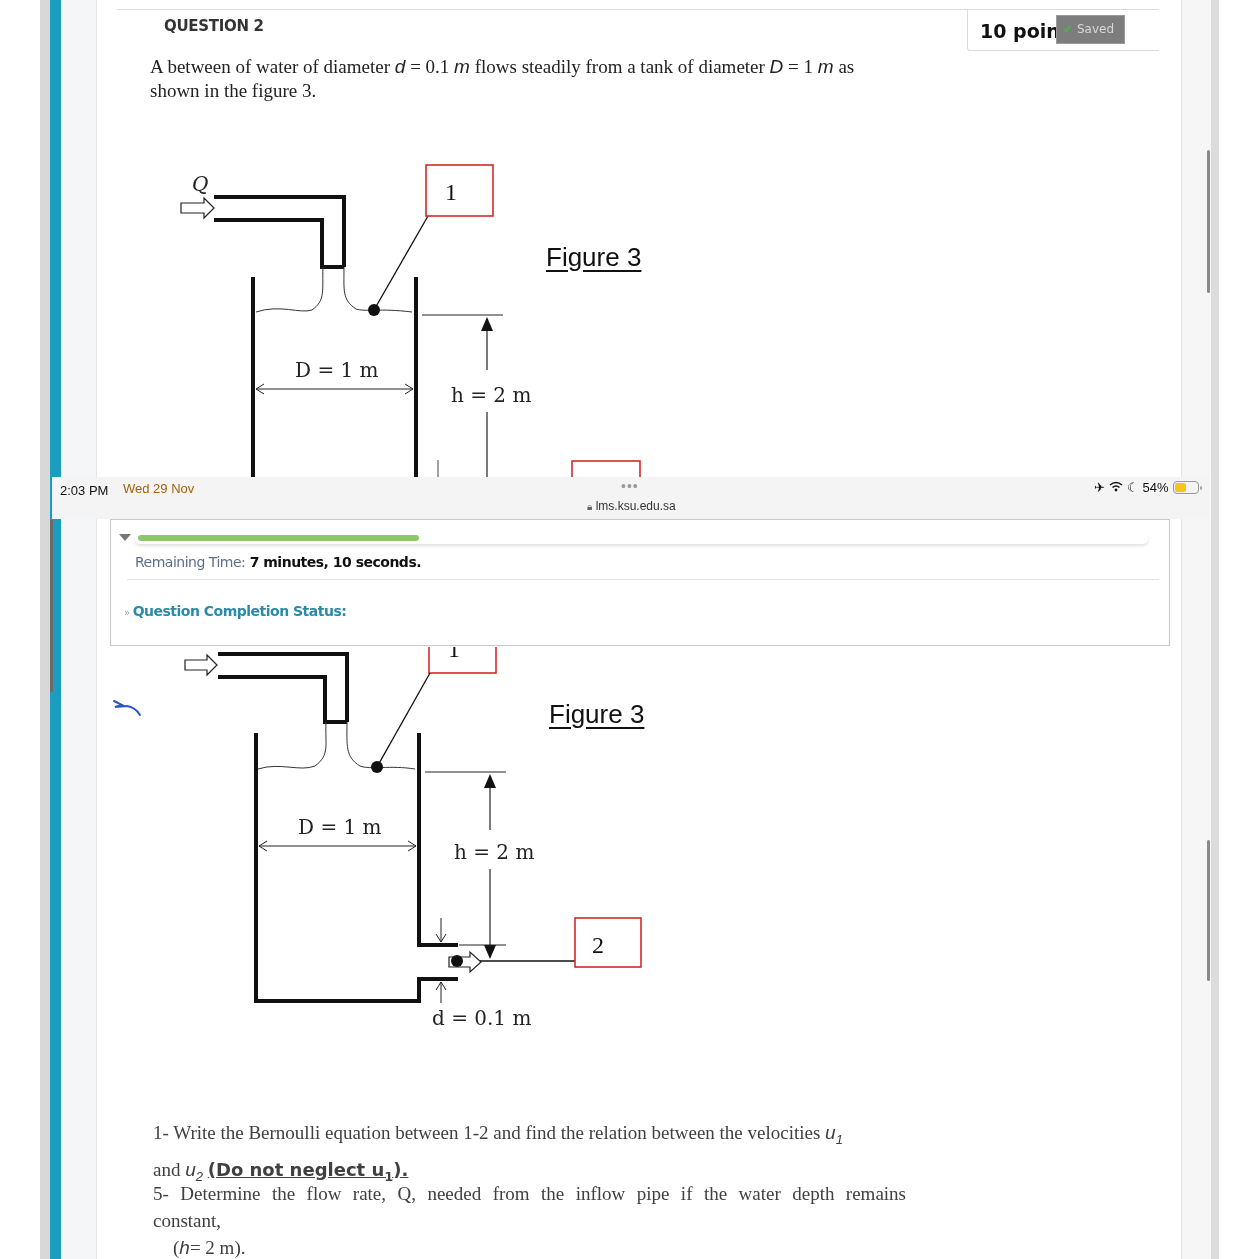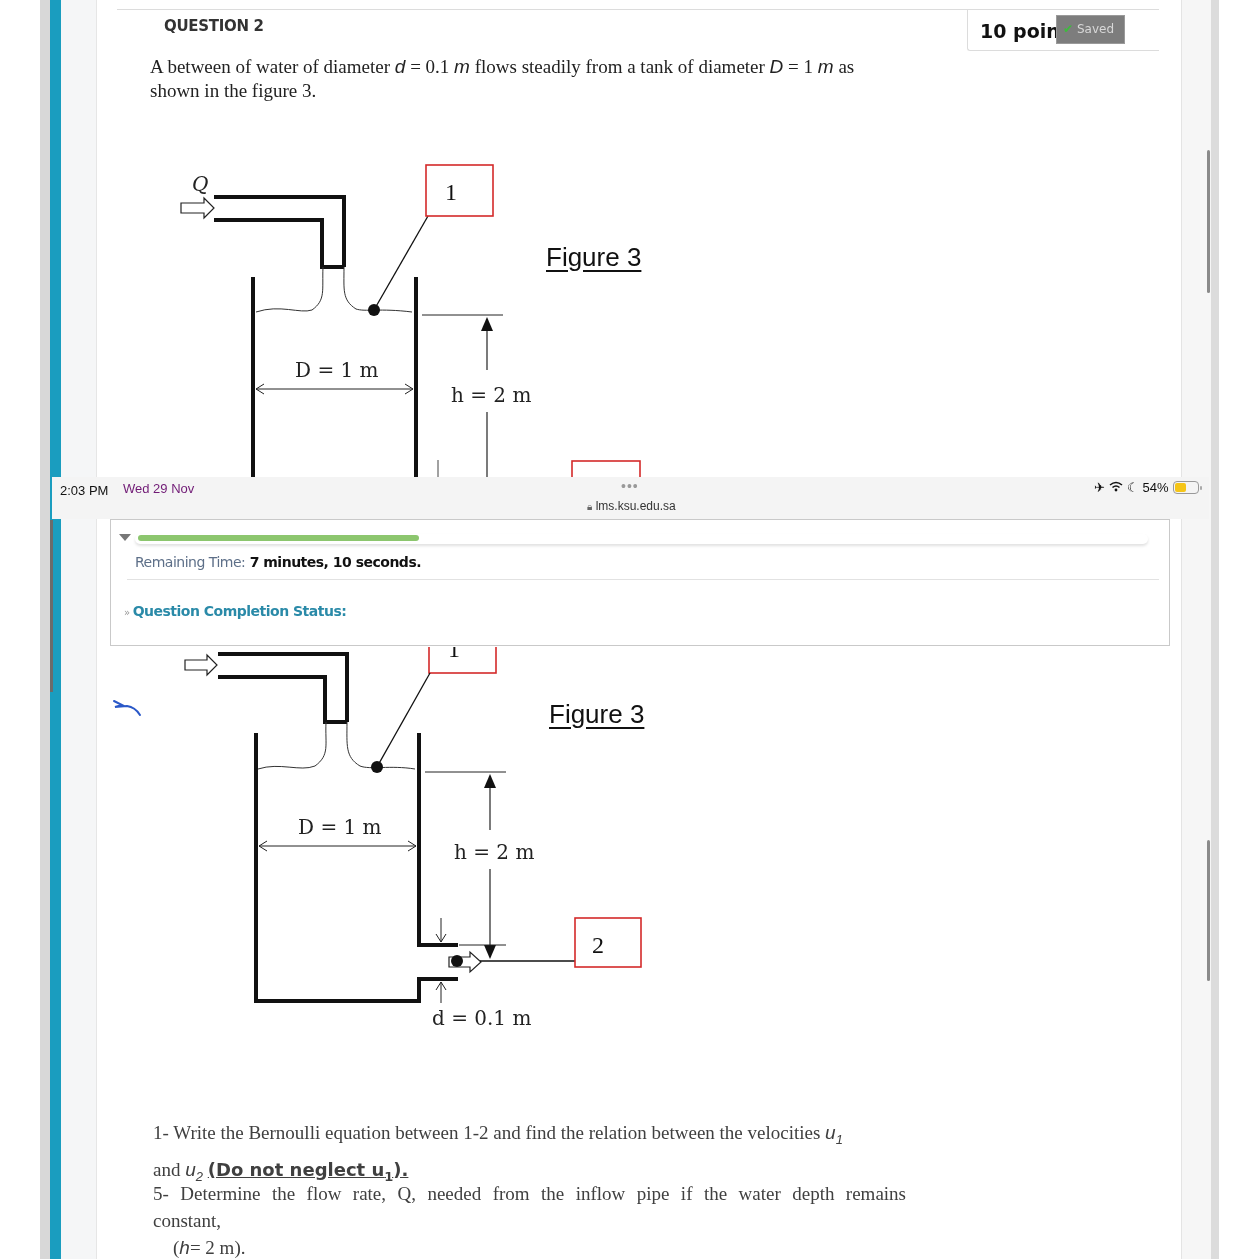--- a/index.html
+++ b/index.html
@@ -28,21 +28,21 @@
 
   .fig-label { position: absolute; font-family: Liberation Sans, sans-serif; font-size: 26px; color: #111; text-decoration: underline; text-underline-offset: 4px; }
   svg { position: absolute; overflow: visible; }
   .math { font-family: "DejaVu Serif", serif; font-size: 20px; fill: #222; }
   .mathi { font-style: italic; }
   .boxnum { font-family: "Liberation Serif", serif; font-size: 24px; fill: #111; }
 
   
   .statusbar { position: absolute; left: 52px; top: 477px; width: 1157px; height: 42px; background: #f4f4f4; }
   .sb-time { position: absolute; left: 60px; top: 483px; font-size: 13px; color: #111; font-family: "Liberation Sans", sans-serif; }
-  .sb-date { position: absolute; left: 123px; top: 481px; font-size: 13px; color: #701a75; }
+  .sb-date { position: absolute; left: 123px; top: 481px; font-size: 13px; color: #a16207; }
   .sb-dots { position: absolute; left: 621px; top: 478px; font-size: 14px; color: #999; letter-spacing: 1px; }
   .sb-url { position: absolute; left: 587px; top: 499px; font-size: 12px; color: #333; }
   .sb-right { position: absolute; left: 1094px; top: 480px; font-size: 13px; color: #111; display: flex; align-items: center; gap: 4px; }
   .battery { width: 26px; height: 13px; border: 1px solid #999; border-radius: 4px; position: relative; padding: 1px; }
   .battery .fill { width: 54%; height: 100%; background: #f5c518; border-radius: 2px; }
   .battery::after { content: ""; position: absolute; right: -4px; top: 4px; width: 2px; height: 4px; background: #aaa; border-radius: 1px; }
 
   
   .timer-panel { position: absolute; left: 110px; top: 519px; width: 1060px; height: 127px; border: 1px solid #c9c9c9; background: #fff; }
   .progress-track { position: absolute; left: 135px; top: 534px; width: 1013px; height: 10px; border-radius: 5px; box-shadow: 0 2px 3px rgba(0,0,0,0.12); background: #fff; }

